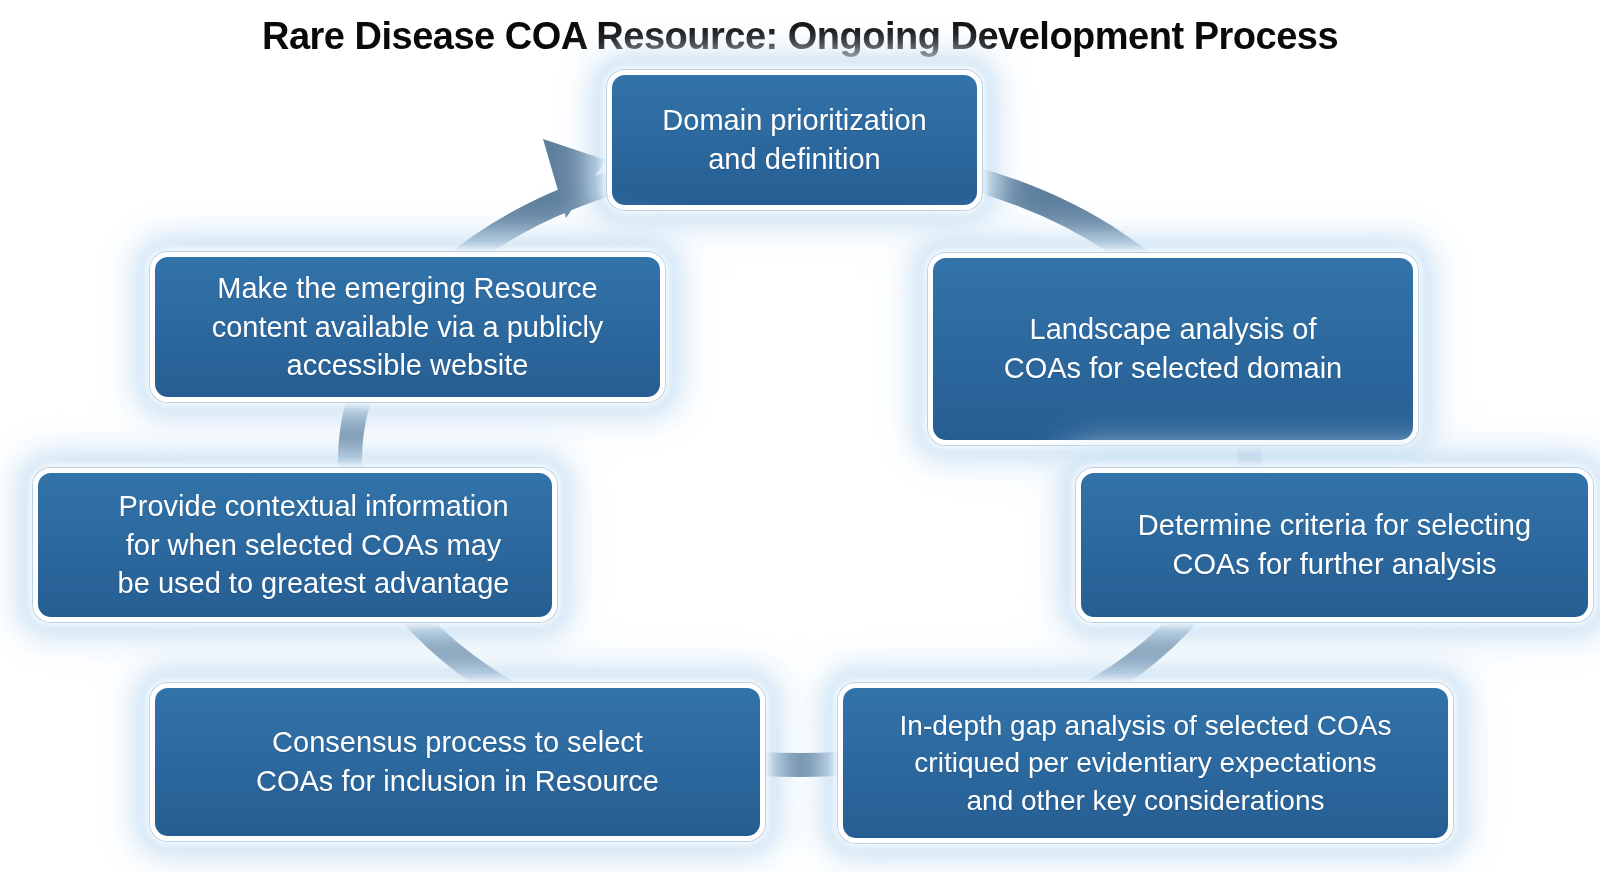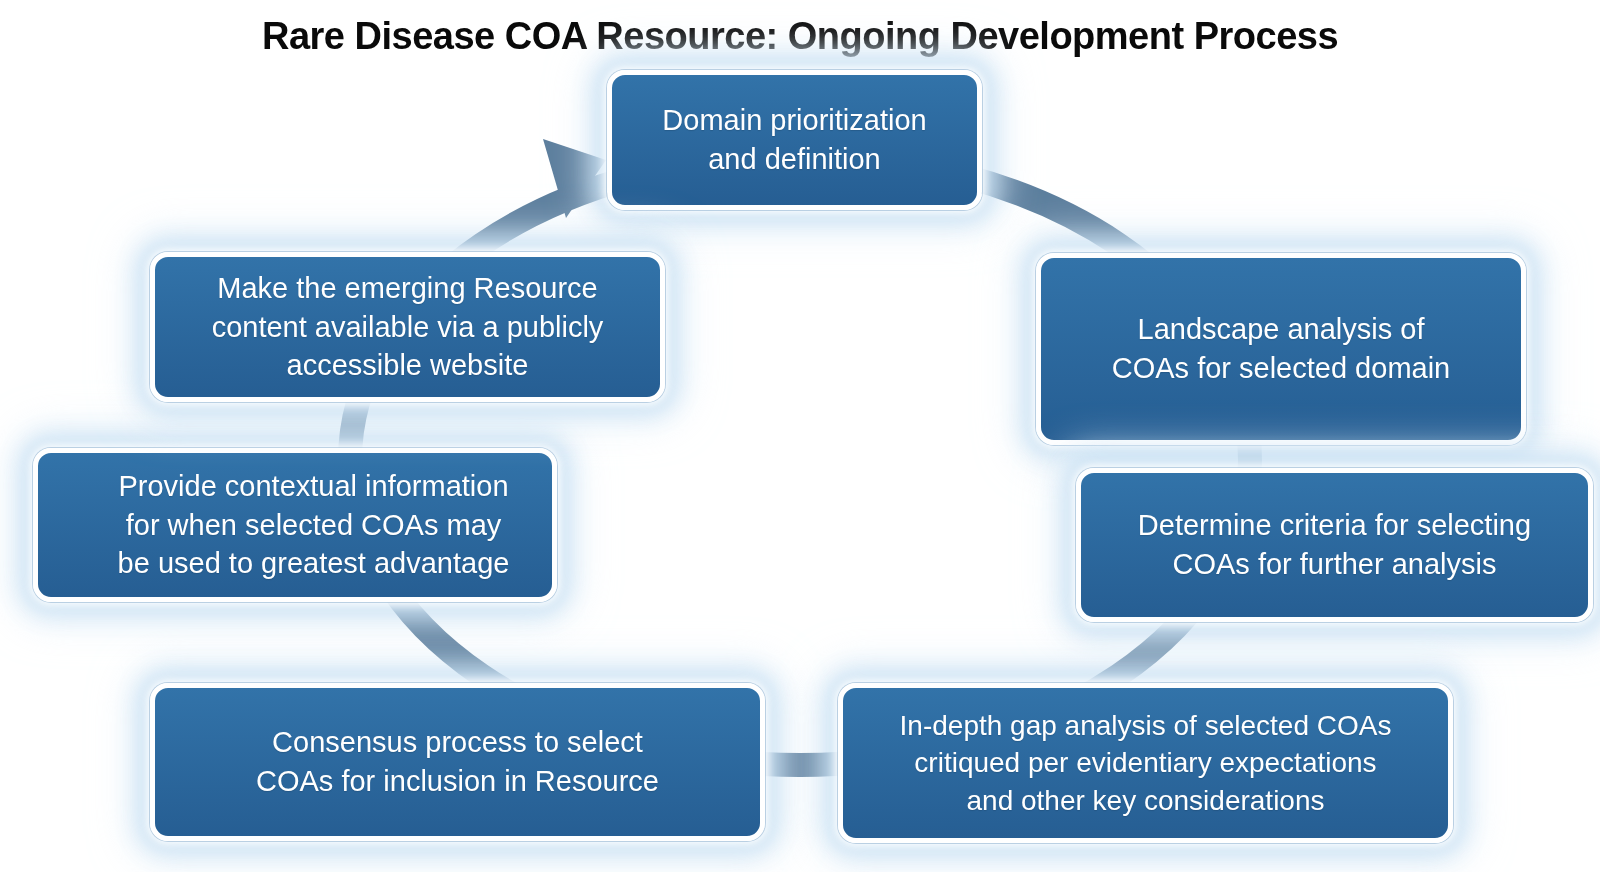--- a/index.html
+++ b/index.html
@@ -59,26 +59,26 @@
   }
   .box-text {
     white-space: pre-line;
     text-align: center;
     color: var(--box-text, #ffffff);
     font-size: 29px;
     line-height: 1.33;
     text-shadow: 0 1px 1px rgba(20, 50, 80, 0.25);
   }
   .pos-top          { left: 607px;  top: 70px;  width: 375px; height: 140px; }
-  .pos-right-upper  { left: 1036px;  top: 253px; width: 490px; height: 192px; }
+  .pos-right-upper  { left: 928px;  top: 253px; width: 490px; height: 192px; }
   .pos-right-lower  { left: 1076px; top: 468px; width: 517px; height: 154px; justify-content: center; }
   .pos-bottom-right { left: 838px;  top: 683px; width: 615px; height: 160px; }
   .pos-bottom-right .box-text { font-size: 28px; }
   .pos-bottom-left  { left: 150px;  top: 683px; width: 615px; height: 158px; }
-  .pos-left-lower   { left: 33px;   top: 448px; width: 524px; height: 154px; padding-left: 37px; }
+  .pos-left-lower   { left: 33px;   top: 468px; width: 524px; height: 154px; padding-left: 37px; }
   .pos-left-upper   { left: 118px;  top: 252px; width: 515px; height: 150px; margin-left: 32px; }
 </style>
 </head>
 <body>
 
 <div class="canvas">
 
   <h1 class="title">Rare Disease COA Resource: Ongoing Development Process</h1>
 
   <svg class="ring-svg" width="1600" height="872" viewBox="0 0 1600 872" aria-hidden="true">

